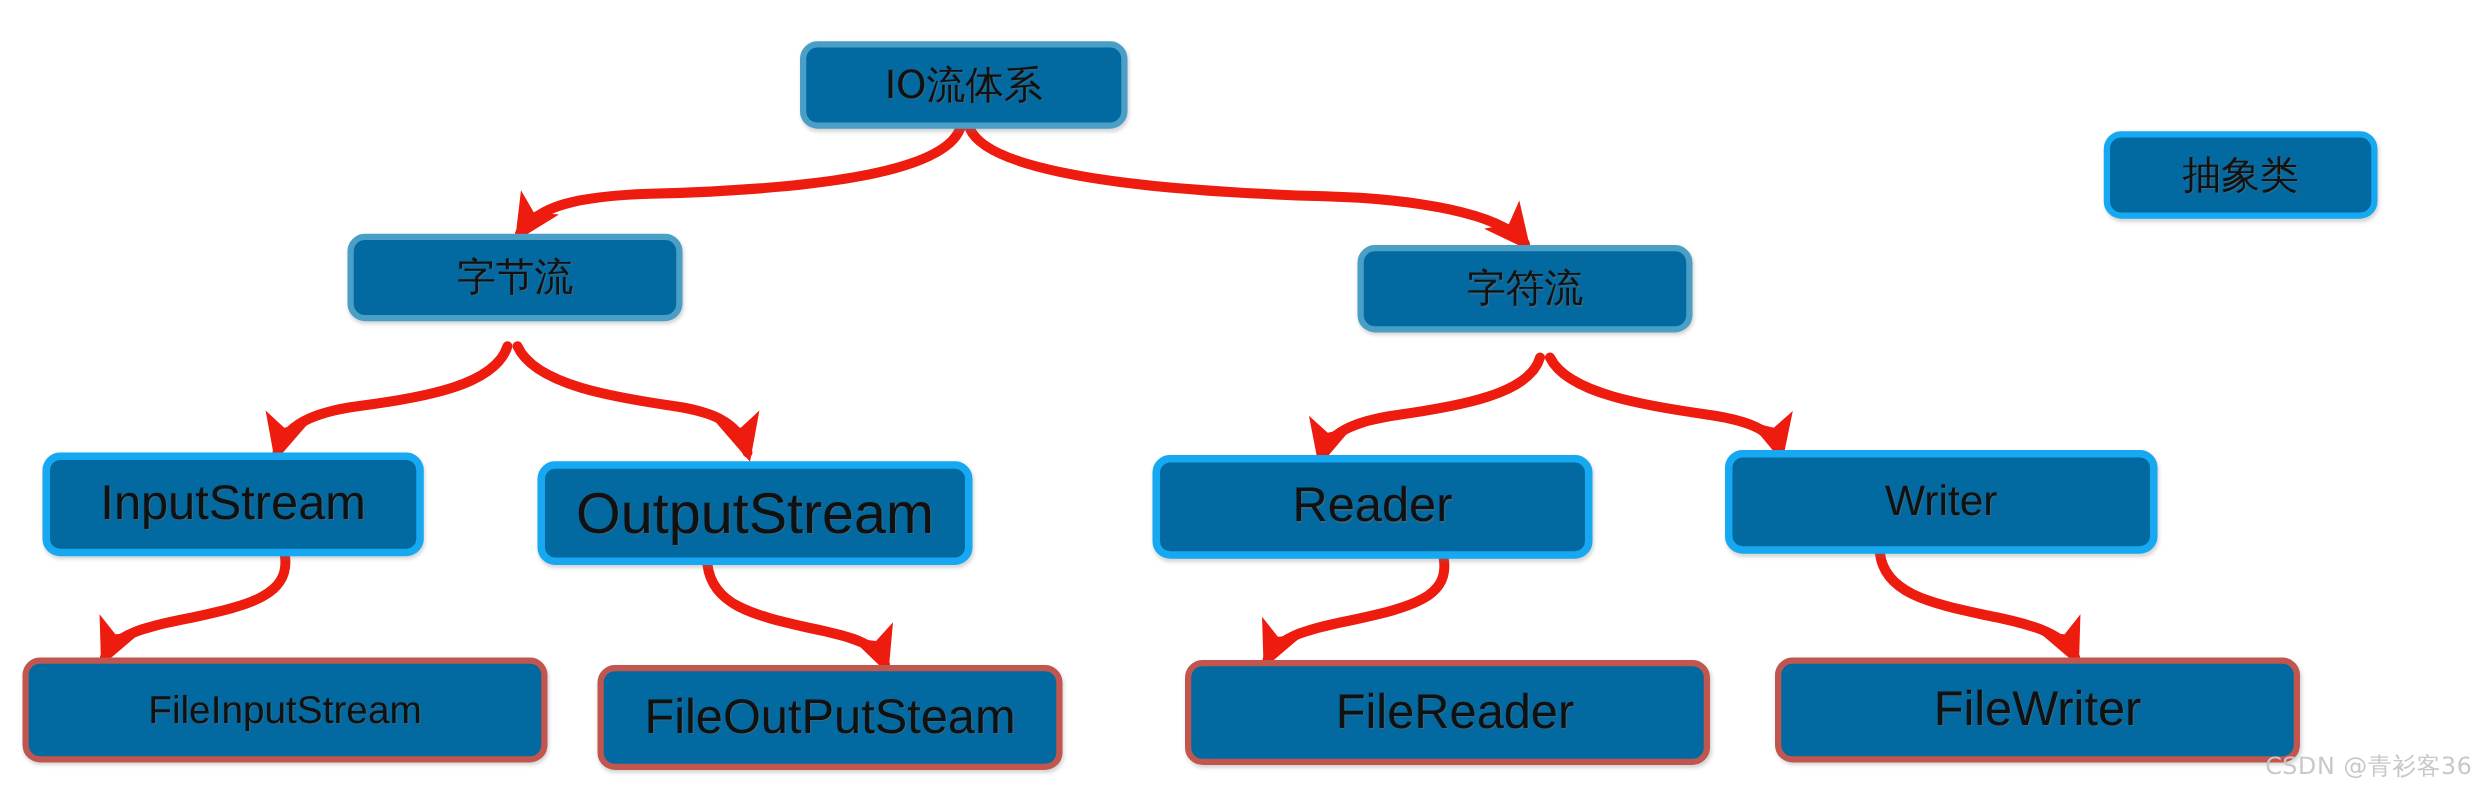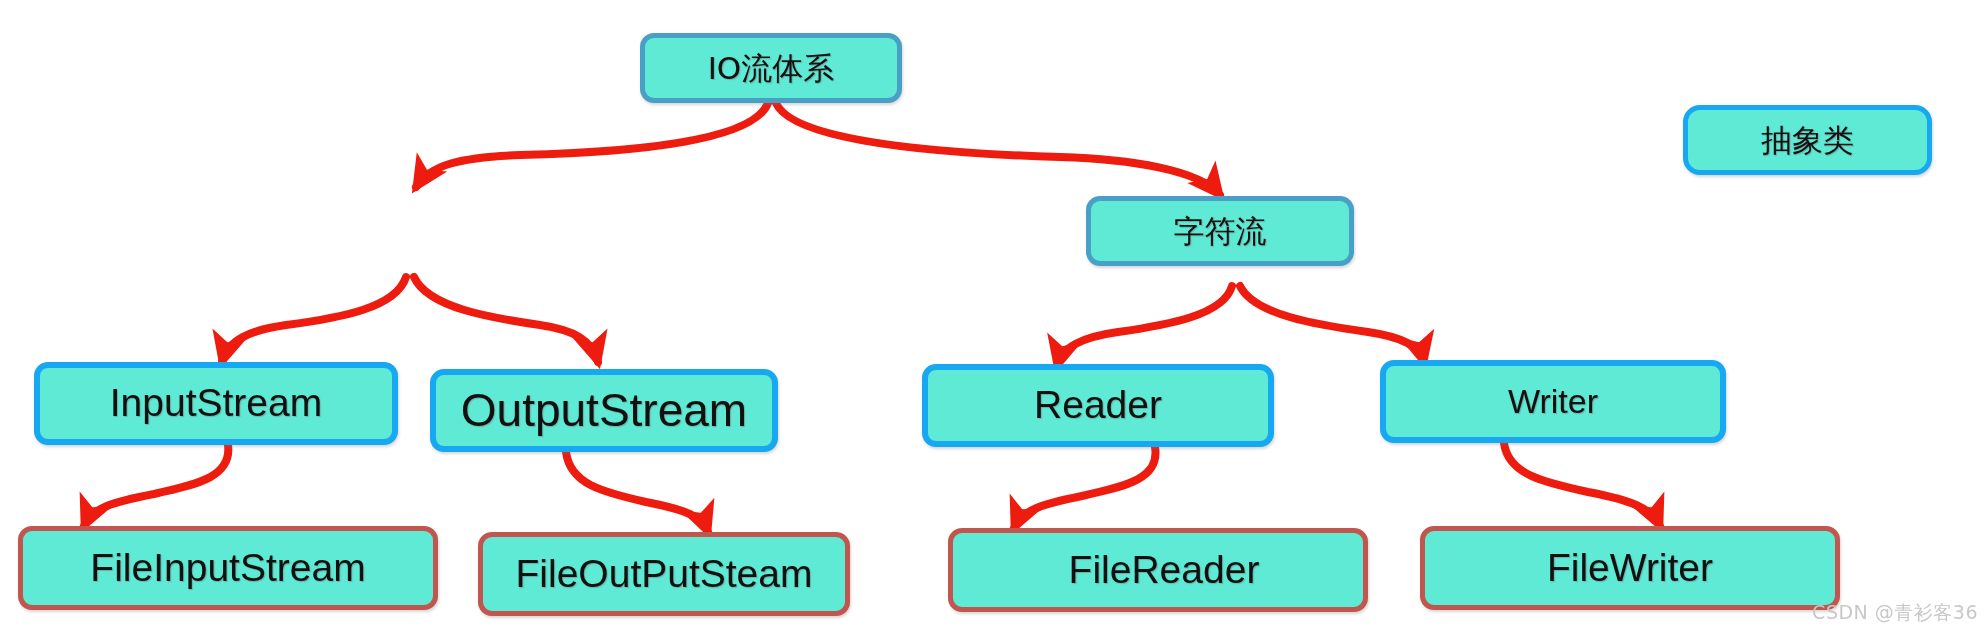--- a/index.html
+++ b/index.html
@@ -21,21 +21,21 @@
     position: absolute;
     left: 0;
     top: 0;
     width: 1986px;
     height: 632px;
     pointer-events: none;
   }
   .node {
     position: absolute;
     box-sizing: border-box;
-    background: #5eead4;
+    background: #0369a1;
     display: flex;
     align-items: center;
     justify-content: center;
     text-align: center;
     color: #111111;
     border-style: solid;
     box-shadow: 1px 2px 3px rgba(120,120,120,0.30);
   }
   .node-label {
     display: block;
@@ -113,46 +113,49 @@
       <path d="M 1155 447 C 1160 478 1128 486 1082 496 C 1042 504 1022 510 1014 528"></path>
 
       <path d="M 1504 443 C 1508 474 1542 482 1588 492 C 1630 500 1652 508 1660 526"></path>
     </g>
   </svg>
 
   <div class="node lvl-root" style="left:640px; top:33px; width:262px; height:70px; font-size:31px;">
     <span class="node-label cjk">IO流体系</span>
   </div>
 
-  <div class="node legend-box" style="left:1683px; top:105px; width:249px; height:70px; font-size:31px;border-radius:17px;">
+  <div class="node legend-box" style="left:1683px; top:105px; width:219px; height:70px; font-size:31px;">
     <span class="node-label cjk">抽象类</span>
   </div>
 
+  <div class="node lvl-two" style="left:278px; top:187px; width:268px; height:70px; font-size:31px;">
+    <span class="node-label cjk">字节流</span>
+  </div>
 
   <div class="node lvl-two" style="left:1086px; top:196px; width:268px; height:70px; font-size:31px;">
     <span class="node-label cjk">字符流</span>
   </div>
 
-  <div class="node lvl-three" style="left:34px; top:362px; width:364px; height:83px; font-size:39px;">
+  <div class="node lvl-three" style="left:34px; top:362px; width:305px; height:83px; font-size:39px;">
     <span class="node-label">InputStream</span>
   </div>
 
   <div class="node lvl-three" style="left:430px; top:369px; width:348px; height:83px; font-size:46px;">
     <span class="node-label">OutputStream</span>
   </div>
 
   <div class="node lvl-three" style="left:922px; top:364px; width:352px; height:83px; font-size:39px;">
     <span class="node-label">Reader</span>
   </div>
 
   <div class="node lvl-three" style="left:1380px; top:360px; width:346px; height:83px; font-size:34px;">
     <span class="node-label">Writer</span>
   </div>
 
-  <div class="node lvl-four" style="left:18px; top:526px; width:420px; height:84px; font-size:39px;">
+  <div class="node lvl-four" style="left:18px; top:526px; width:420px; height:84px; font-size:31px;">
     <span class="node-label">FileInputStream</span>
   </div>
 
   <div class="node lvl-four" style="left:478px; top:532px; width:372px; height:84px; font-size:39px;">
     <span class="node-label">FileOutPutSteam</span>
   </div>
 
   <div class="node lvl-four" style="left:948px; top:528px; width:420px; height:84px; font-size:39px;padding-left:12px;">
     <span class="node-label">FileReader</span>
   </div>

